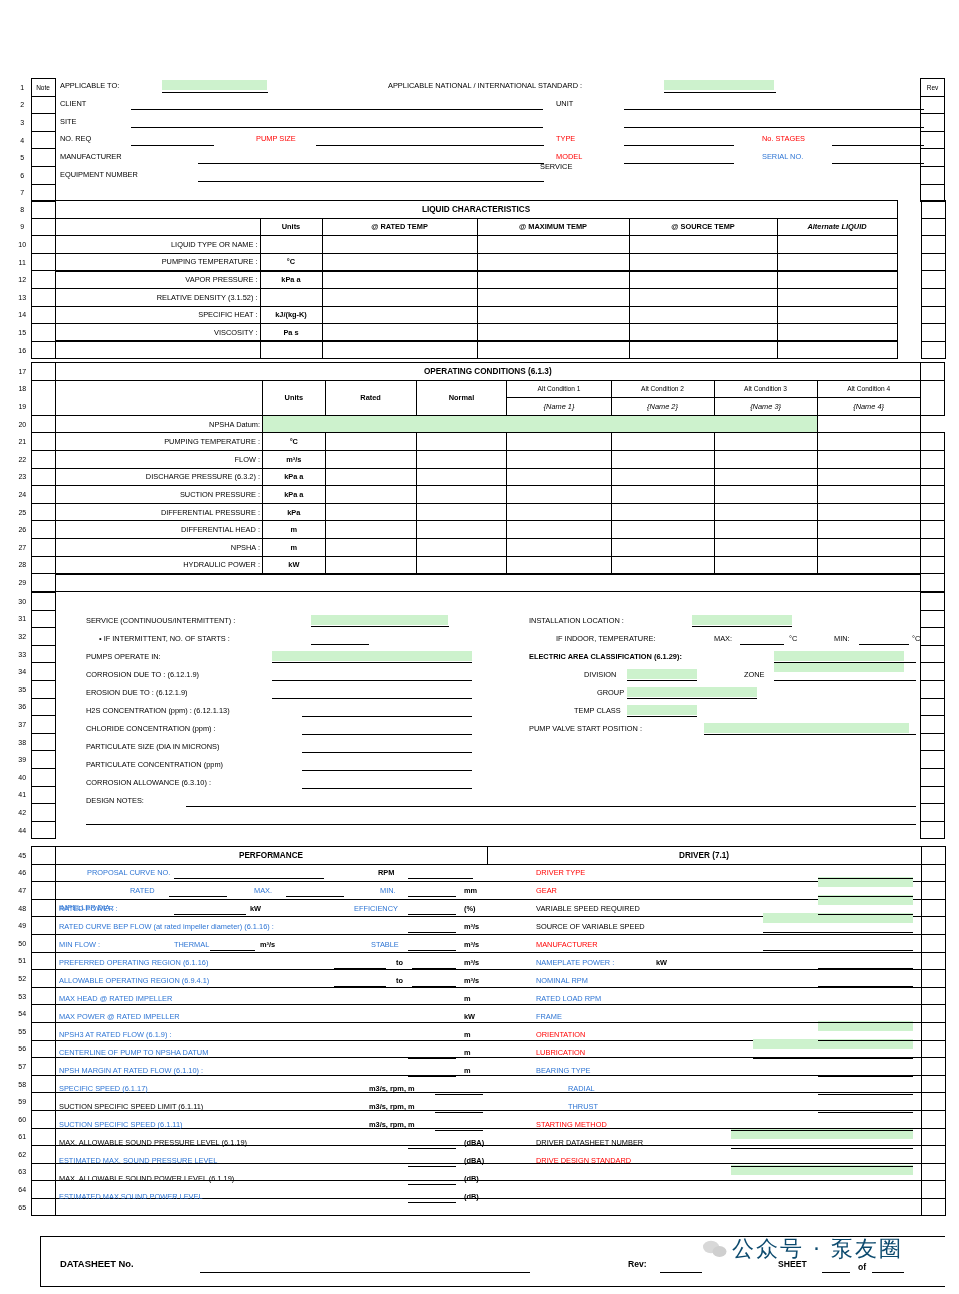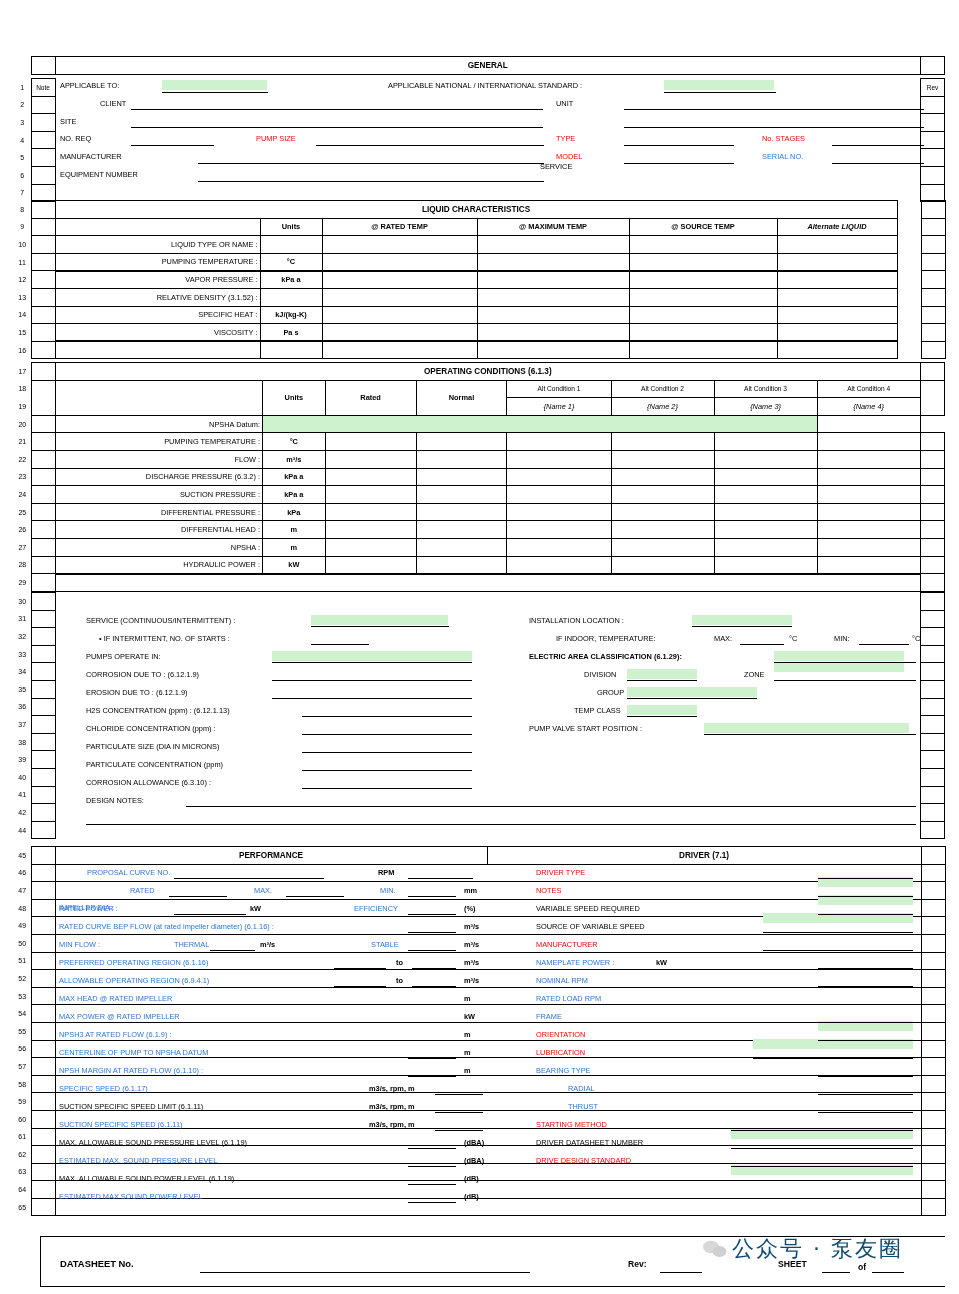--- a/index.html
+++ b/index.html
@@ -117,51 +117,33 @@
     left: 702px; top: 1240px;
     width: 26px; height: 18px;
   }
 </style>
 </head>
 <body>
 
 <div id="sheet">
 
 
-  <div style="position:absolute;left:14px;top:56px;width:931px;">
-    <table class="grid">
-      <colgroup>
-        <col style="width:17px">
-          <col style="width:24px">
-          <col>
-          <col style="width:24px">
-      </colgroup>
-      <tbody>
-          <tr>
-        <td class="rownum nb"></td>
-        <td class="notecol"></td>
-        <td class="section-band">GENERAL</td>
-        <td class="revcol"></td>
-      </tr>
-    </tbody>
-      </table>
-  </div>
 
   <div class="ffsec" style="left:14px;top:78px;width:931px;height:118px;">
     <div class="ffwrap">
 
       <div class="hl" style="left:148px;top:2px;width:105px;"></div>
       <div class="hl" style="left:650px;top:2px;width:110px;"></div>
 
       <div class="lbl" style="left:46px;top:3px;">APPLICABLE TO:</div>
       <div class="ul" style="left:148px;top:14px;width:106px;"></div>
       <div class="lbl" style="left:374px;top:3px;">APPLICABLE NATIONAL / INTERNATIONAL STANDARD :</div>
       <div class="ul" style="left:650px;top:14px;width:112px;"></div>
 
-      <div class="lbl" style="left:46px;top:21px;margin-left:40px;">CLIENT</div>
+      <div class="lbl" style="left:46px;top:21px;">CLIENT</div>
       <div class="ul" style="left:117px;top:31px;width:412px;"></div>
       <div class="lbl" style="left:542px;top:21px;">UNIT</div>
       <div class="ul" style="left:610px;top:31px;width:300px;"></div>
 
       <div class="lbl" style="left:46px;top:39px;">SITE</div>
       <div class="ul" style="left:117px;top:49px;width:412px;"></div>
       <div class="lbl" style="left:526px;top:39px;margin-top:45px;">SERVICE</div>
       <div class="ul" style="left:610px;top:49px;width:300px;"></div>
 
       <div class="lbl" style="left:46px;top:56px;">NO. REQ</div>
@@ -967,21 +949,21 @@
       <div class="hl" style="left:290px;top:31px;width:95px;"></div>
       <div class="hl" style="left:235px;top:49px;width:150px;"></div>
       <div class="hl" style="left:290px;top:157px;width:95px;"></div>
       <div class="hl" style="left:225px;top:175px;width:160px;"></div>
       <div class="hl" style="left:203px;top:265px;width:182px;"></div>
       <div class="hl" style="left:203px;top:301px;width:182px;"></div>
 
       <div class="lbl red" style="left:8px;top:4px;">DRIVER TYPE</div>
       <div class="ul" style="left:290px;top:14px;width:95px;"></div>
 
-      <div class="lbl red" style="left:8px;top:22px;">NOTES</div>
+      <div class="lbl red" style="left:8px;top:22px;">GEAR</div>
       <div class="ul" style="left:290px;top:32px;width:95px;"></div>
 
       <div class="lbl" style="left:8px;top:40px;">VARIABLE SPEED REQUIRED</div>
       <div class="ul" style="left:290px;top:50px;width:95px;"></div>
 
       <div class="lbl" style="left:8px;top:58px;">SOURCE OF VARIABLE SPEED</div>
       <div class="ul" style="left:235px;top:68px;width:150px;"></div>
 
       <div class="lbl red" style="left:8px;top:76px;">MANUFACTURER</div>
       <div class="ul" style="left:235px;top:86px;width:150px;"></div>

